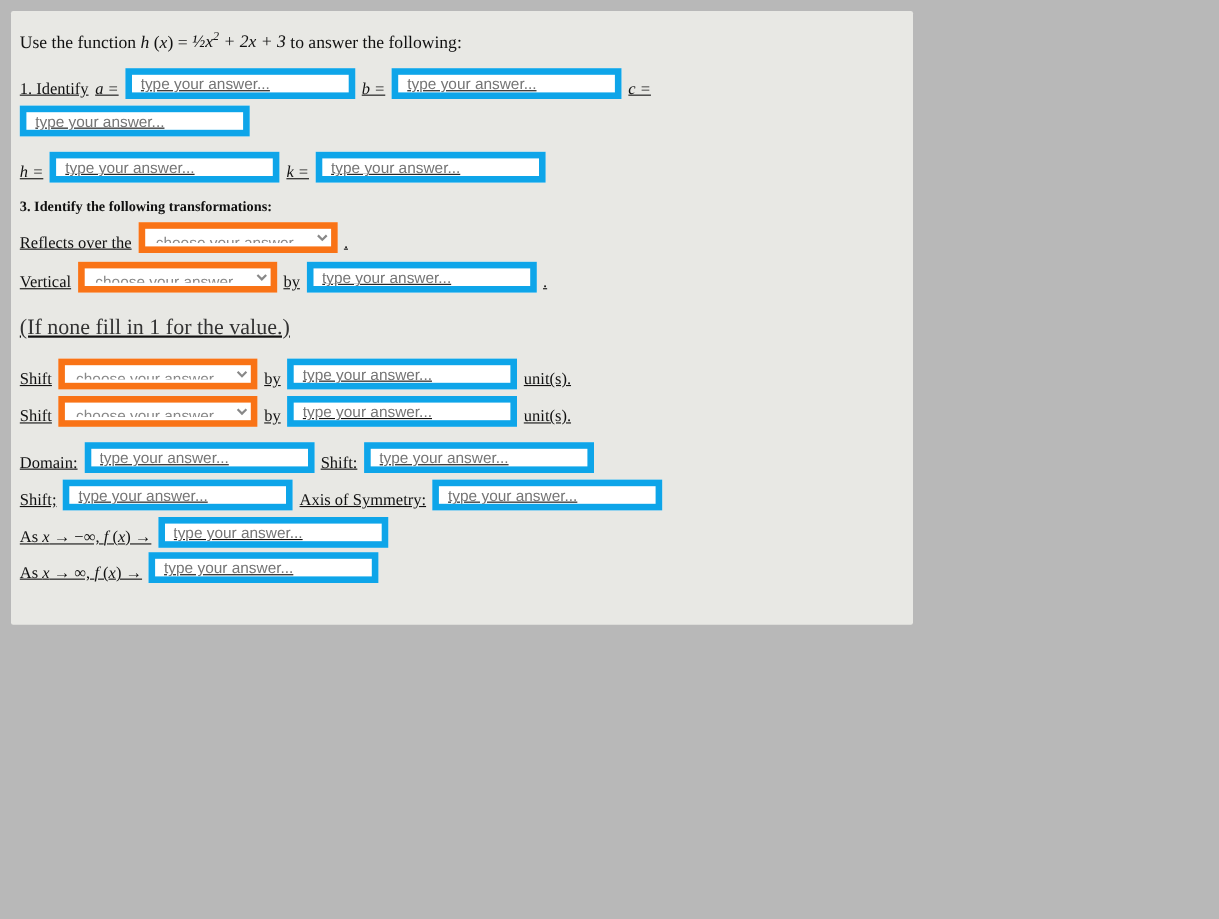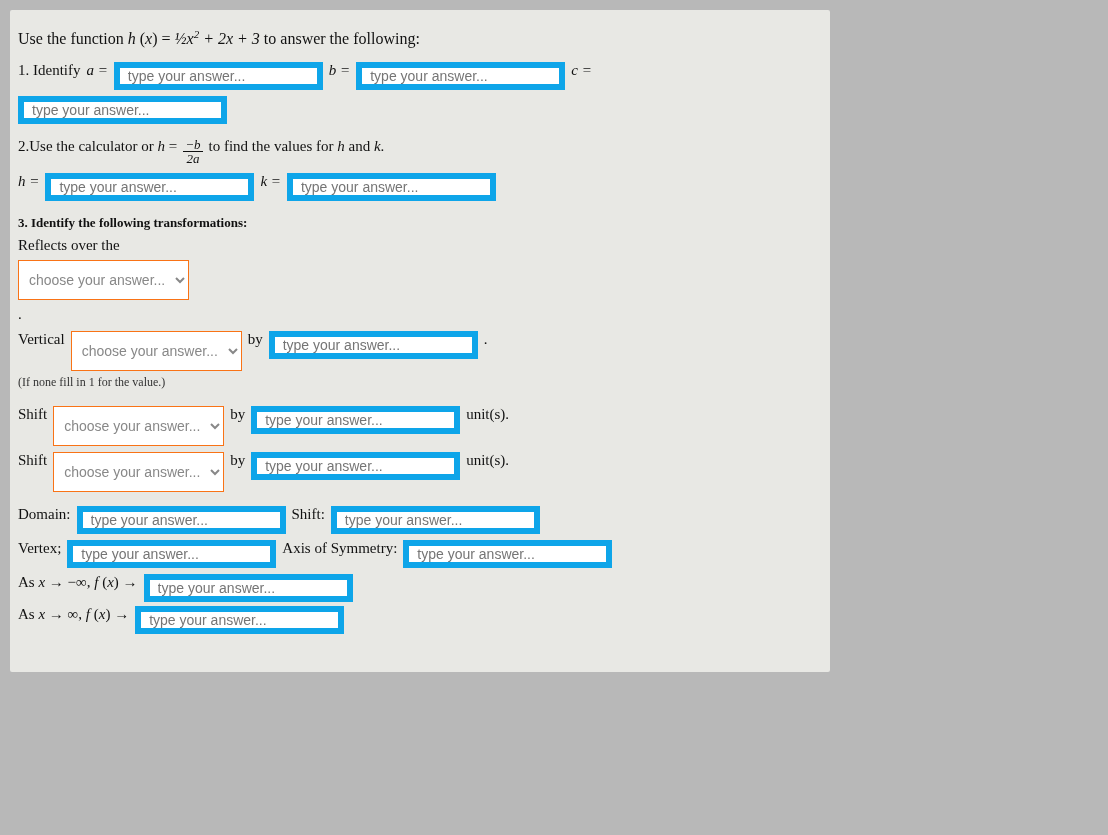--- a/index.html
+++ b/index.html
@@ -22,48 +22,48 @@
       color: #111;
     }
     .title-line {
       font-size: 16px;
       margin-bottom: 14px;
       font-style: normal;
     }
     .title-line em { font-style: italic; }
     .section { margin-bottom: 14px; }
     .section-label { font-size: 13px; font-weight: bold; margin-bottom: 6px; }
-    .row { display: flex; align-items: flex-start; gap: 6px; flex-wrap: wrap; margin-bottom: 6px; }
+    .row { display: flex; align-items: flex-end; gap: 6px; flex-wrap: wrap; margin-bottom: 6px; text-decoration: underline; }
     .input-box {
       border: 6px solid #0ea5e9;
       background: white;
       padding: 3px 8px;
       font-size: 14px;
       color: #888;
       min-width: 140px;
       height: 28px;
       display: inline-flex;
       align-items: center;
     }
     .input-box-lg {
       min-width: 180px;
     }
     .label-text { font-size: 15px; }
     .math { font-style: italic; }
     select.input-select {
-      border: 1px solid #f97316;
+      border: 6px solid #f97316;
       background: white;
       padding: 3px 6px;
       font-size: 14px;
       color: #888;
-      height: 40px;
+      height: 28px;
       min-width: 160px;
       appearance: auto;
     }
-    .note-text { font-size: 12px; color: #333; margin-bottom: 6px; }
+    .note-text { font-size: 20px; color: #333; margin-bottom: 6px; }
     .unit-text { font-size: 15px; }
     .section-4 { margin-top: 8px; }
     .subsection { margin-bottom: 6px; }
     sup { font-size: 11px; }
     .fraction {
       display: inline-flex;
       flex-direction: column;
       align-items: center;
       font-size: 13px;
       vertical-align: middle;
@@ -88,52 +88,42 @@
       <span class="label-text math">a =</span>
       <input class="input-box" type="text" placeholder="type your answer..." style="">
       <span class="label-text math">b =</span>
       <input class="input-box" type="text" placeholder="type your answer..." style="">
       <span class="label-text math">c =</span>
       <input class="input-box" type="text" placeholder="type your answer..." style="">
     </div>
   </div>
 
   <div class="section">
-    <div class="row" style="margin-bottom:8px;">
-      <span class="label-text">2.Use the calculator or <em>h</em> =</span>
-      <span style="display:inline-flex; align-items:center; font-style:italic; font-size:15px;">
-        <span class="fraction">
-          <span class="num">−<em>b</em></span>
-          <span class="den">2<em>a</em></span>
-        </span>
-      </span>
-      <span class="label-text">to find the values for <em>h</em> and <em>k</em>.</span>
-    </div>
     <div class="row">
       <span class="label-text math">h =</span>
       <input class="input-box" type="text" placeholder="type your answer..." style="">
       <span class="label-text math">k =</span>
       <input class="input-box" type="text" placeholder="type your answer..." style="">
     </div>
   </div>
 
   <div class="section">
     <div class="section-label">3. Identify the following transformations:</div>
 
-    <div class="row" style="margin-bottom:8px;flex-direction:column;">
+    <div class="row" style="margin-bottom:8px;">
       <span class="label-text">Reflects over the</span>
       <select class="input-select">
         <option value="">choose your answer...</option>
         <option>x-axis</option>
         <option>y-axis</option>
       </select>
       <span>.</span>
     </div>
 
-    <div class="row" style="margin-bottom:4px;">
+    <div class="row" style="margin-bottom:21px;">
       <span class="label-text">Vertical</span>
       <select class="input-select">
         <option value="">choose your answer...</option>
         <option>Stretch</option>
         <option>Compression</option>
       </select>
       <span class="label-text">by</span>
       <input class="input-box input-box-lg" type="text" placeholder="type your answer..." style="">
       <span>.</span>
     </div>
@@ -173,21 +163,21 @@
   <div class="section section-4">
 
     <div class="row subsection">
       <span class="label-text">Domain:</span>
       <input class="input-box input-box-lg" type="text" placeholder="type your answer..." style="">
       <span class="label-text">Shift:</span>
       <input class="input-box input-box-lg" type="text" placeholder="type your answer..." style="">
     </div>
 
     <div class="row subsection">
-      <span class="label-text">Vertex;</span>
+      <span class="label-text">Shift;</span>
       <input class="input-box input-box-lg" type="text" placeholder="type your answer..." style="">
       <span class="label-text">Axis of Symmetry:</span>
       <input class="input-box input-box-lg" type="text" placeholder="type your answer..." style="">
     </div>
 
     <div class="subsection">
       <div class="row end-behavior-row">
         <span class="label-text">As <em>x</em> → −∞, <em>f</em> (<em>x</em>) →</span>
         <input class="input-box input-box-lg" type="text" placeholder="type your answer..." style="">
       </div>

